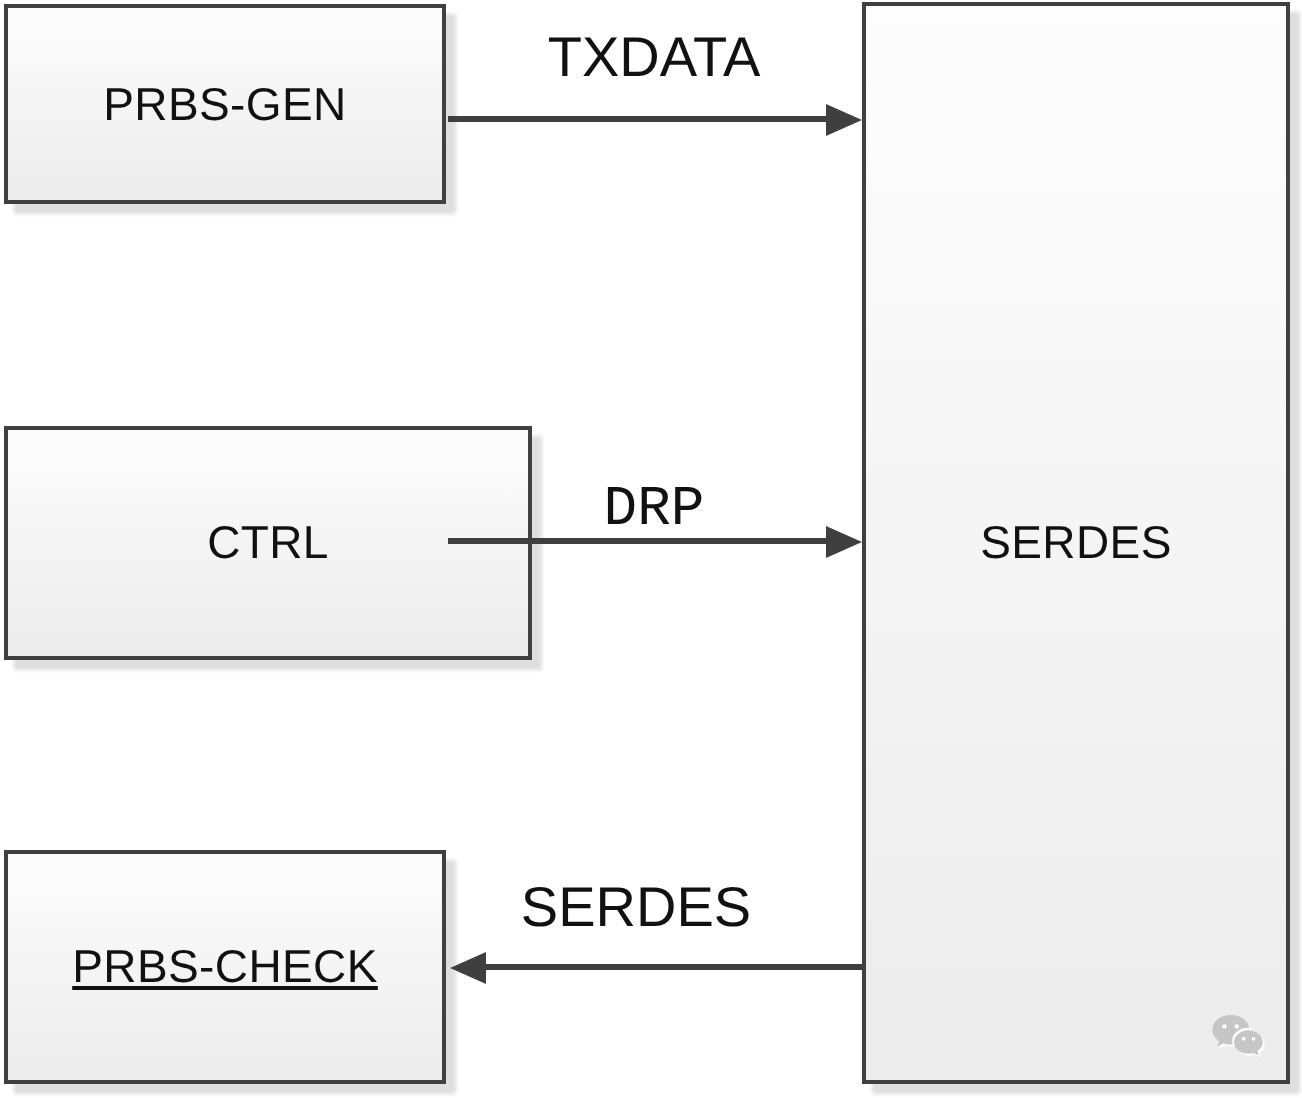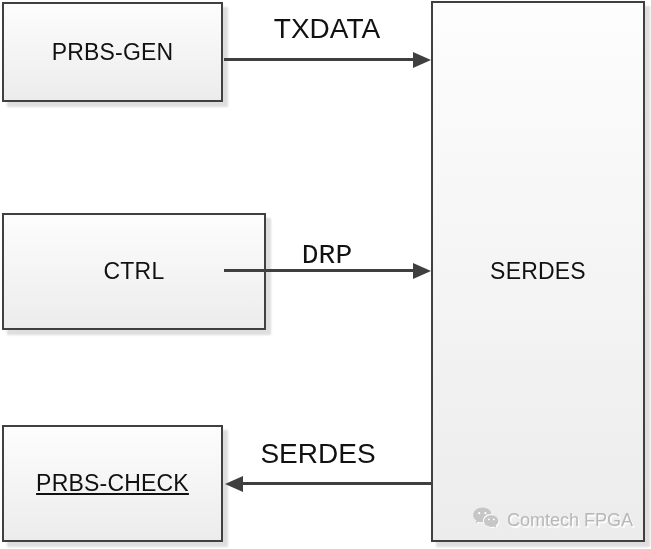--- a/index.html
+++ b/index.html
@@ -141,16 +141,15 @@
           <path d="M19.2 9.3 c-4 0-7.2 2.6-7.2 5.8 0 3.2 3.2 5.8 7.2 5.8 0.9 0 1.8-0.1 2.6-0.4 l2.6 1.3 -0.7-2.3 c1.6-1.1 2.7-2.7 2.7-4.4 0-3.2-3.2-5.8-7.2-5.8 Z"></path>
         </g>
         <g fill="#ffffff">
           <circle cx="7.2" cy="7.2" r="1.1"></circle>
           <circle cx="13.4" cy="7.2" r="1.1"></circle>
           <circle cx="16.8" cy="13.4" r="0.95"></circle>
           <circle cx="21.8" cy="13.4" r="0.95"></circle>
         </g>
       </svg>
     </span>
-    <span class="watermark-text">Comtech FPGA</span>
   </div>
 
 </div>
 
 </body></html>

